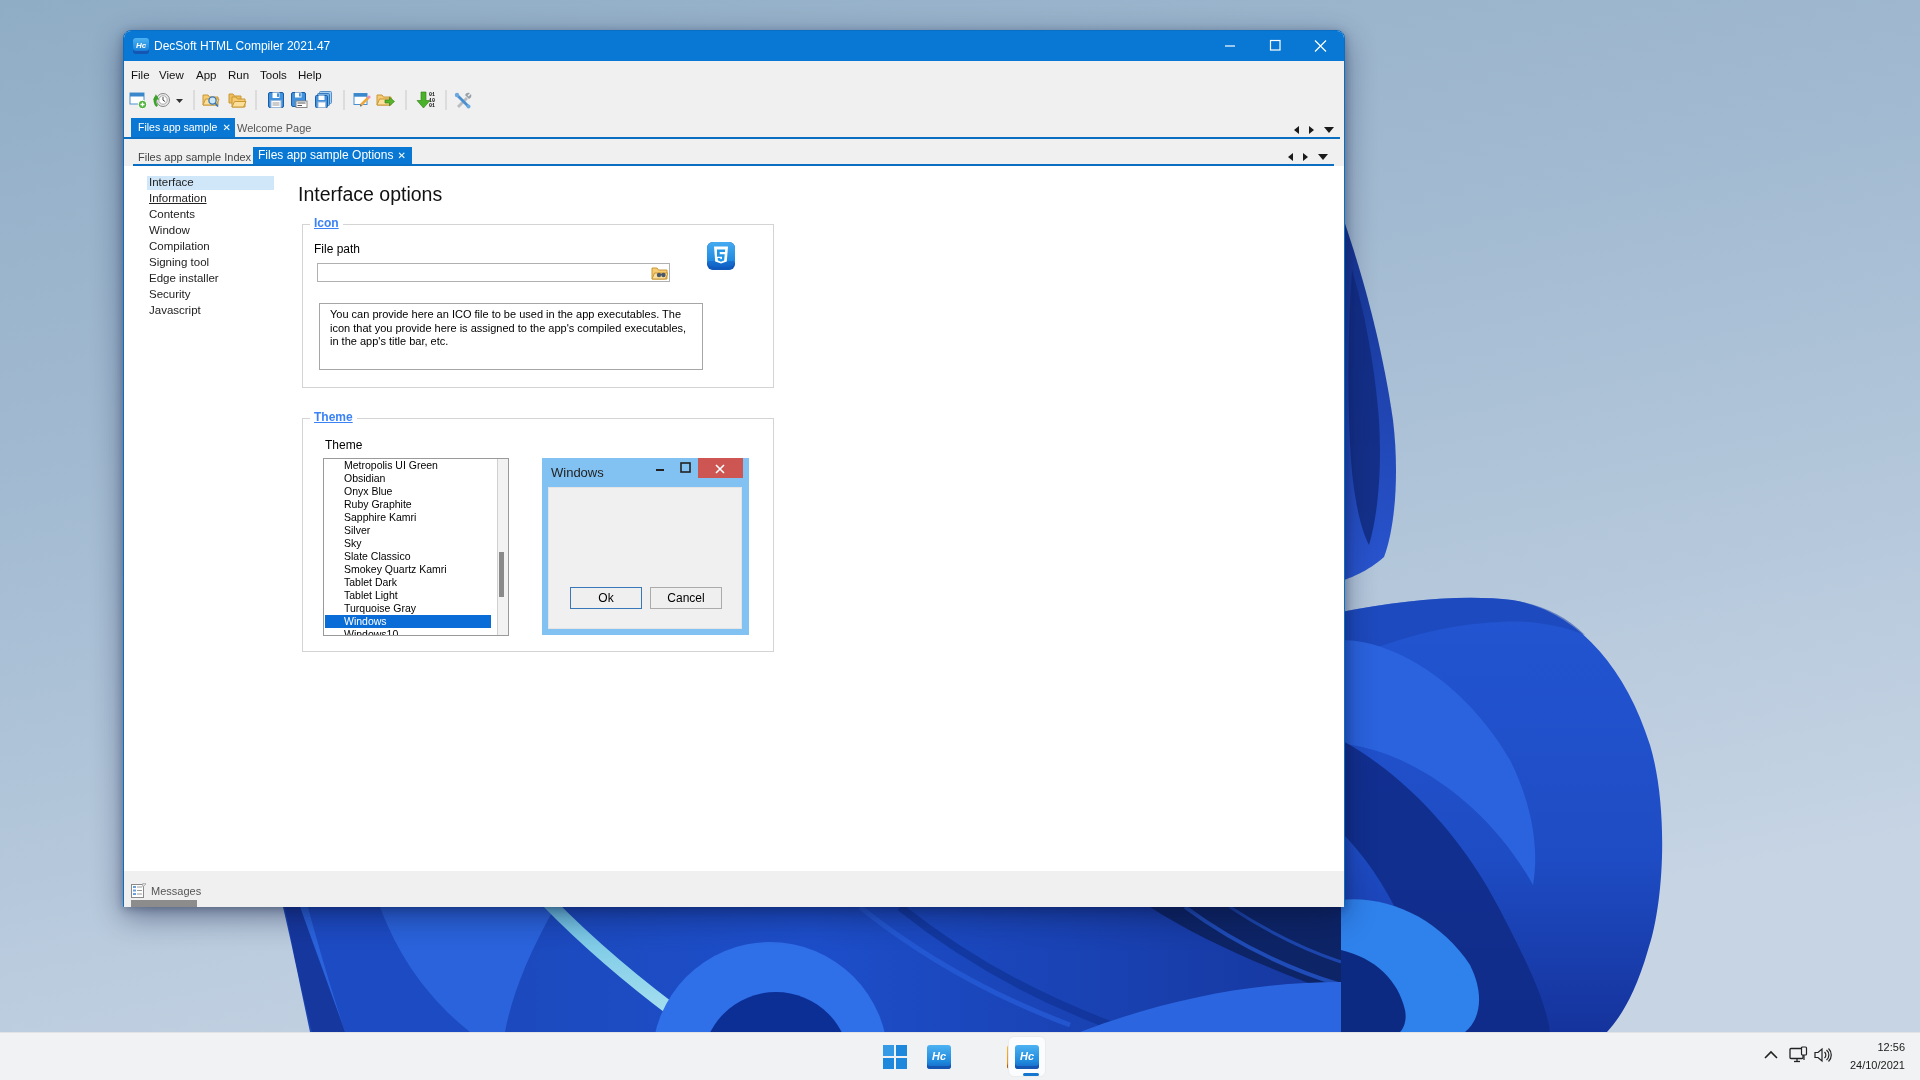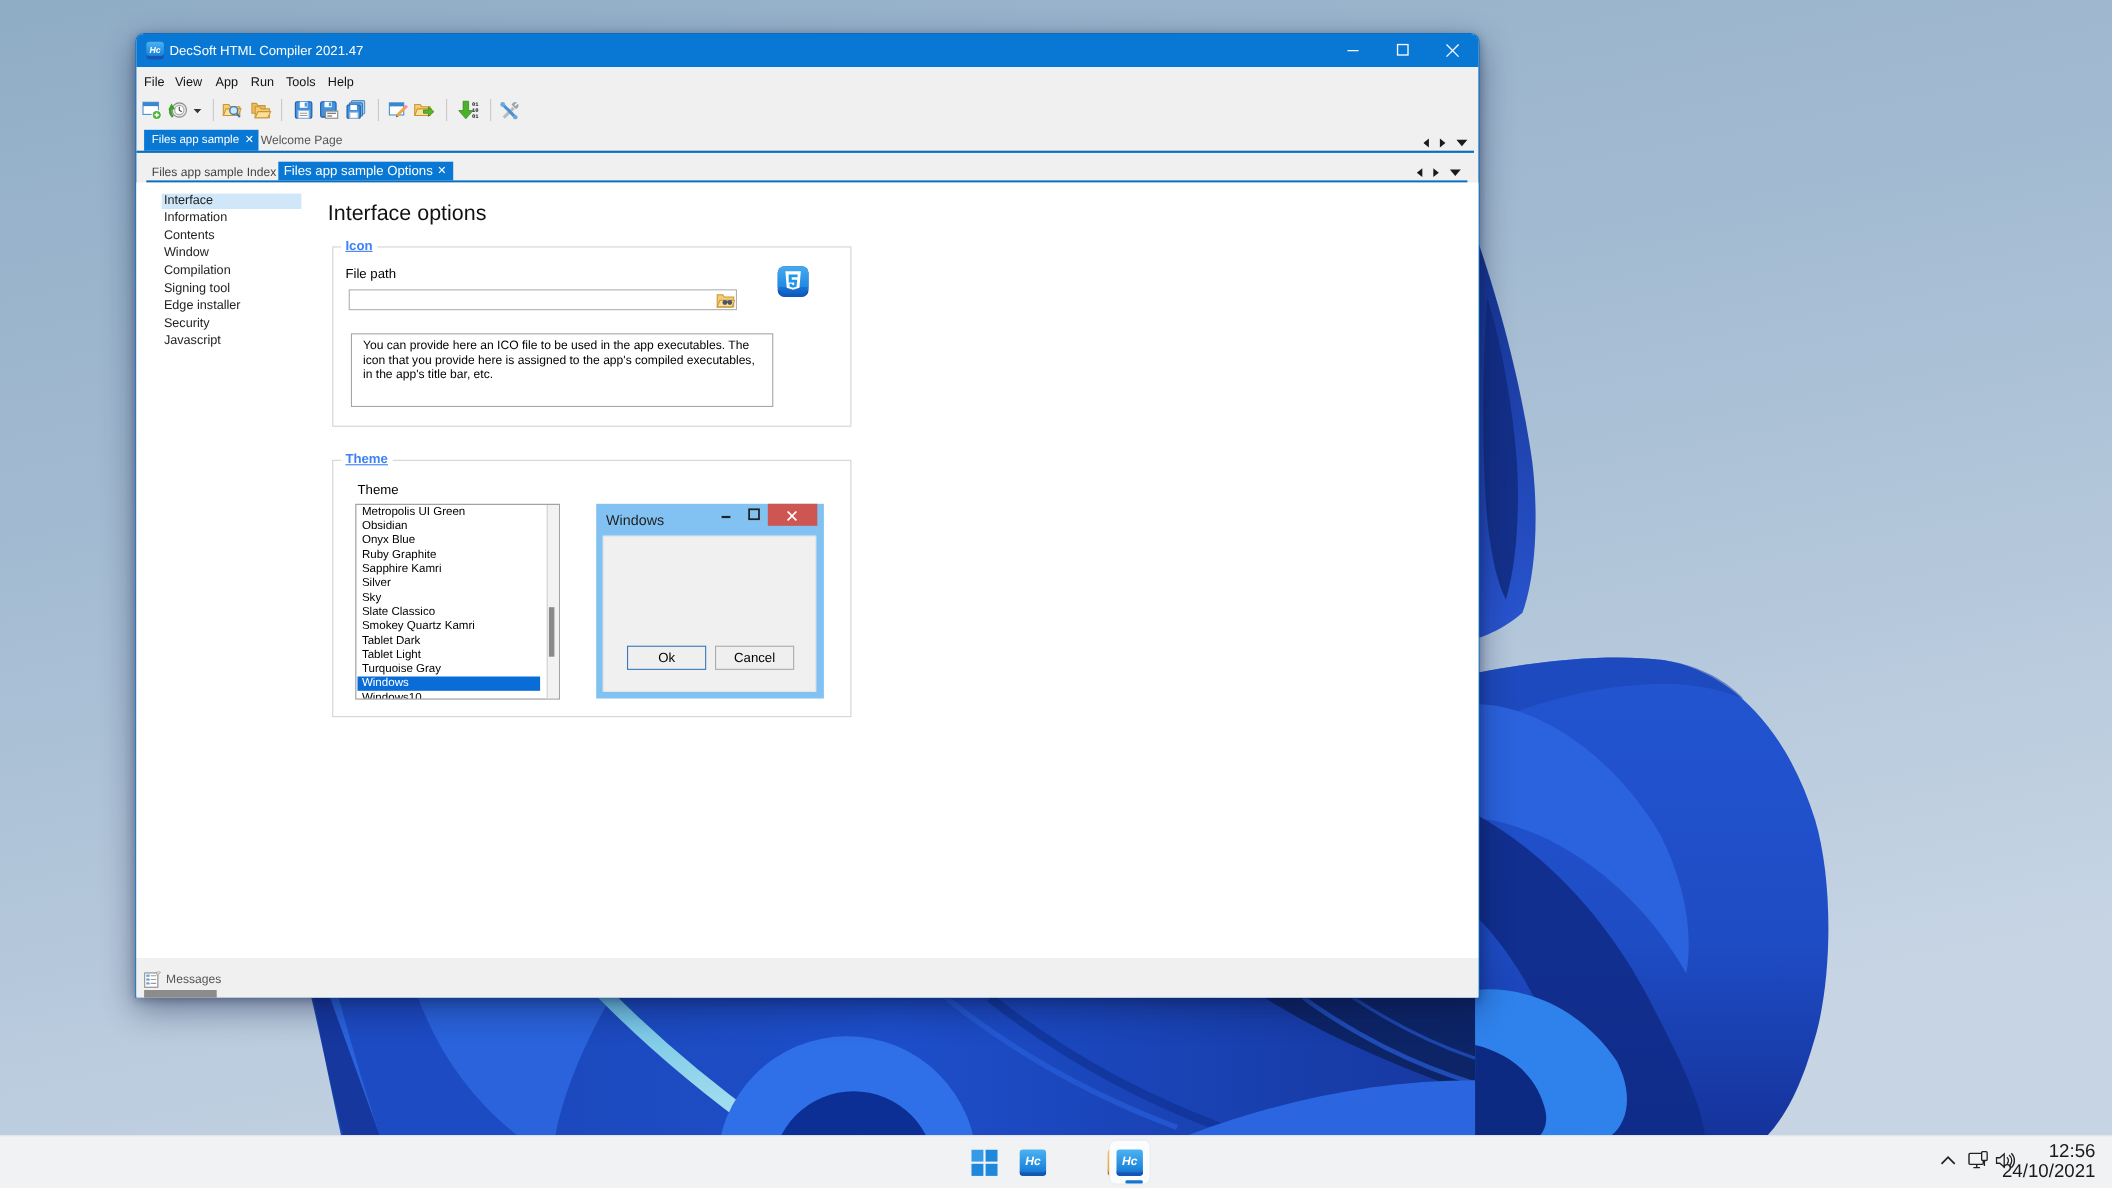--- a/index.html
+++ b/index.html
@@ -16,21 +16,21 @@
 .bline{position:absolute;height:2px;background:#0a6fc2;}
 .atab{position:absolute;background:#0878d4;color:#fff;font-size:12px;}
 #content{position:absolute;left:0;top:135px;width:1220px;height:705px;background:#fff;}
 .side{position:absolute;font-size:11.5px;color:#222;}
 .gbox{position:absolute;border:1px solid #d4d4d4;}
 .glab{position:absolute;top:-9px;background:#fff;padding:0 4px;font-size:12px;font-weight:bold;color:#3b82f6;text-decoration:underline;}
 #msgs{position:absolute;left:0;top:840px;width:1220px;height:36px;background:#f0f0f0;}
 #task{position:absolute;left:0;top:1032px;width:1920px;height:48px;background:#f1f2f4;border-top:1px solid #e2e3e5;}
 .tico{position:absolute;top:12px;width:24px;height:24px;}
 .list{position:absolute;left:199px;top:292px;width:186px;height:178px;border:1px solid #9a9a9a;background:#fff;overflow:hidden;font-size:10.5px;}
-.list .row{position:absolute;left:1px;height:13px;line-height:13px;padding-left:4px;color:#000;white-space:nowrap;}
+.list .row{position:absolute;left:1px;height:13px;line-height:13px;padding-left:19px;color:#000;white-space:nowrap;}
 </style>
 </head>
 <body>
 <div id="wall">
 <svg width="1920" height="1080" viewBox="0 0 1920 1080">
 <defs>
 <linearGradient id="bg" x1="0" y1="0" x2="0.35" y2="1">
 <stop offset="0" stop-color="#90adc6"></stop>
           <stop offset="0.5" stop-color="#a7bed4"></stop>
           <stop offset="1" stop-color="#c6d4e4"></stop>
@@ -195,21 +195,21 @@
     <div class="bline" style="left:9px;top:133px;width:1201px;"></div>
     <svg style="position:absolute;left:1164px;top:121px" width="46" height="10">
         <path d="M5,1 L5,9 L0,5 Z" fill="#1a1a1a"></path>
         <path d="M15,1 L15,9 L20,5 Z" fill="#1a1a1a"></path>
         <path d="M30,2 L40,2 L35,8 Z" fill="#1a1a1a"></path>
       </svg>
   </div>
   <div id="content">
     <div style="position:absolute;left:23px;top:10px;width:127px;height:14px;background:#cfe7f9;"></div>
     <div class="side" style="left:25px;top:10px;">Interface</div>
-    <div class="side" style="left:25px;top:26px;">Information</div>
+    <div class="side" style="left:25px;top:26px;text-decoration:underline;">Information</div>
     <div class="side" style="left:25px;top:42px;">Contents</div>
     <div class="side" style="left:25px;top:58px;">Window</div>
     <div class="side" style="left:25px;top:74px;">Compilation</div>
     <div class="side" style="left:25px;top:90px;text-align:center;">Signing tool</div>
     <div class="side" style="left:25px;top:106px;">Edge installer</div>
     <div class="side" style="left:25px;top:122px;">Security</div>
     <div class="side" style="left:25px;top:138px;">Javascript</div>
     <div style="position:absolute;left:174px;top:17px;font-size:19.5px;color:#111;">Interface options</div>
     <div class="gbox" style="left:178px;top:58px;width:472px;height:164px;">
       <span class="glab" style="left:7px;">Icon</span>
@@ -313,14 +313,14 @@
       <rect x="1" y="2.5" width="13" height="10" rx="1" fill="none" stroke="#222" stroke-width="1.3"></rect>
       <line x1="5" y1="15.5" x2="11" y2="15.5" stroke="#222" stroke-width="1.3"></line>
       <line x1="8" y1="12.5" x2="8" y2="15.5" stroke="#222" stroke-width="1.3"></line>
       <rect x="12.5" y="1" width="5" height="8" rx="1" fill="#f1f2f4" stroke="#222" stroke-width="1.2"></rect>
       <line x1="15" y1="9" x2="15" y2="14" stroke="#222" stroke-width="1.2"></line>
     </svg>
   <svg style="position:absolute;left:1814px;top:14px" width="20" height="16">
       <path d="M1,5.5 h3 l4,-3.5 v12 l-4,-3.5 h-3 Z" fill="none" stroke="#222" stroke-width="1.2"></path>
       <path d="M10.5,5 a4,4 0 0 1 0,6 M12.5,3 a6.5,6.5 0 0 1 0,10 M14.5,1.5 a9,9 0 0 1 0,13" fill="none" stroke="#222" stroke-width="1.2"></path>
     </svg>
-  <div style="position:absolute;right:15px;top:5px;text-align:right;font-size:17px;line-height:18px;color:#1a1a1a;">12:56<br>24/10/2021</div>
+  <div style="position:absolute;right:15px;top:5px;text-align:right;font-size:11px;line-height:18px;color:#1a1a1a;">12:56<br>24/10/2021</div>
 </div>
 
 </body></html>

